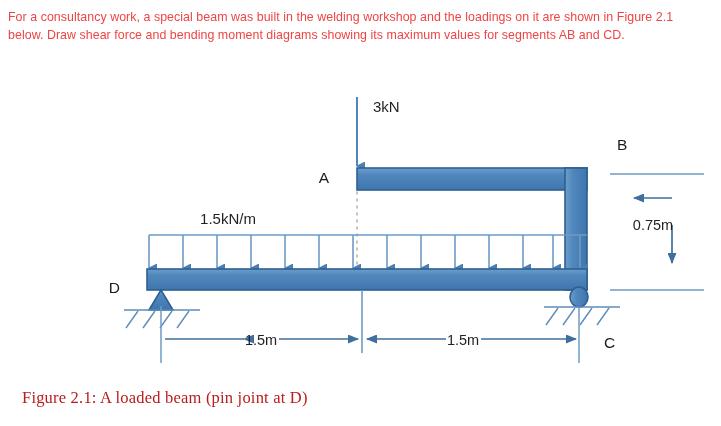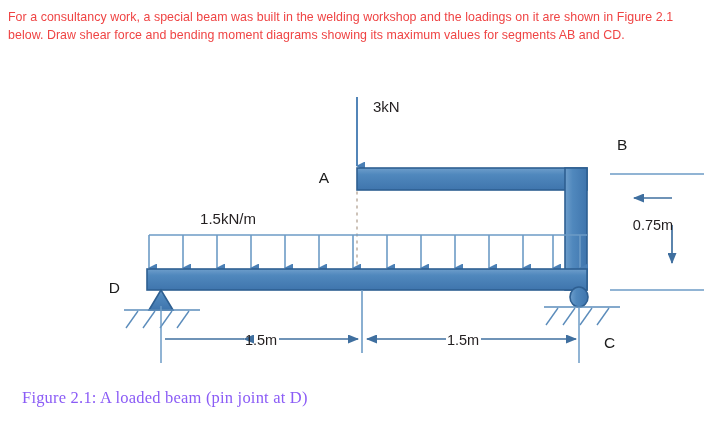--- a/index.html
+++ b/index.html
@@ -50,21 +50,21 @@
     font-family: "Liberation Sans", sans-serif;
     font-size: 14.5px;
     fill: #231f20;
   }
   #figure-caption {
     position: absolute;
     left: 22px;
     top: 388px;
     font-family: "Liberation Serif", serif;
     font-size: 16.5px;
-    color: #8b5cf6;
+    color: #b91c1c;
     letter-spacing: 0.2px;
   }
 </style>
 </head>
 <body>
 
 <div id="problem-statement">For a consultancy work, a special beam was built in the welding workshop and the loadings on it are shown in Figure 2.1 below. Draw shear force and bending moment diagrams showing its maximum values for segments AB and CD.</div>
 
 <div id="figure-area">
   <svg id="figure-svg" width="721" height="300" viewBox="0 0 721 300">

